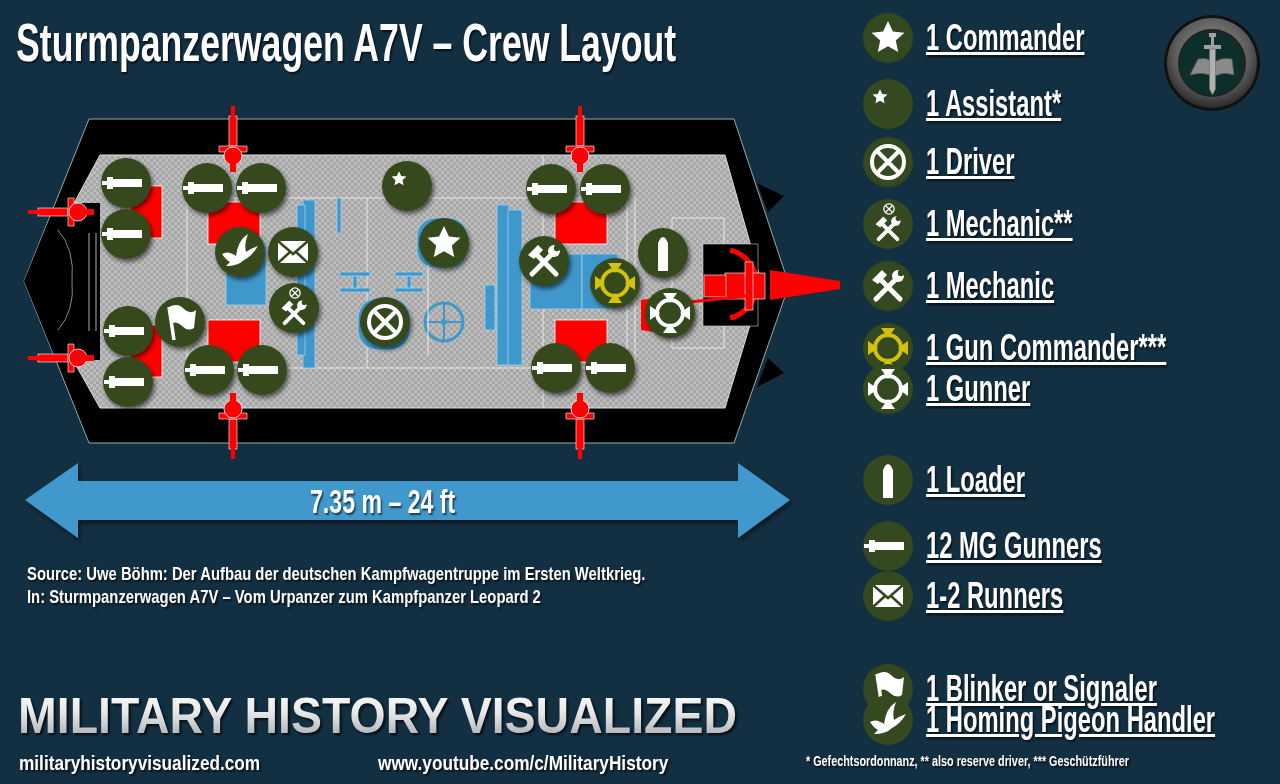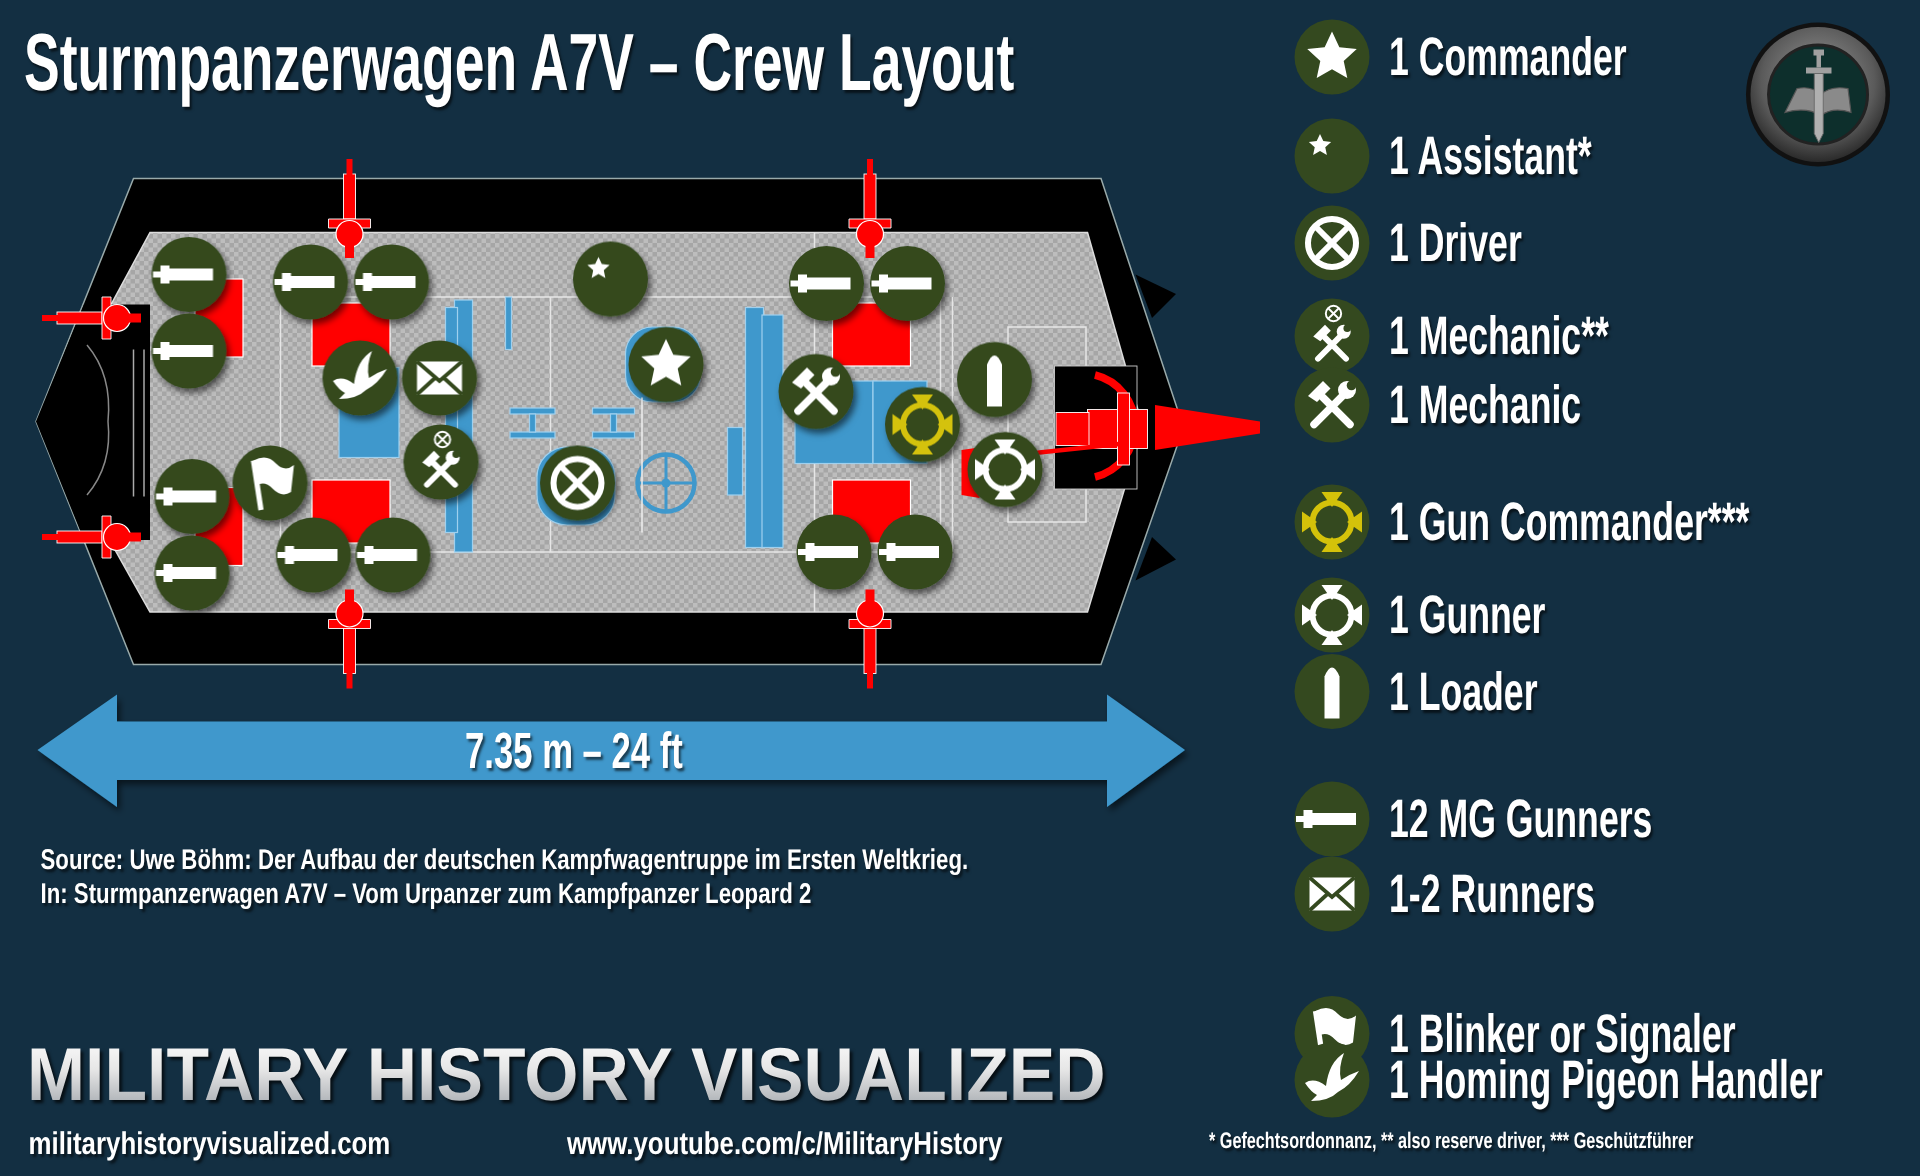--- a/index.html
+++ b/index.html
@@ -57,20 +57,21 @@
   #notes {
     position: absolute; left: 806px; top: 751px;
     font-size: 15px; line-height: 20px;
     transform: scaleX(0.72);
   }
   #legend { position: absolute; left: 862px; top: 10px; }
   .legend-row {
     position: absolute; left: 0; height: 52px;
     display: flex; align-items: center;
     white-space: nowrap;
+    text-decoration: underline;
   }
   .legend-icon { width: 52px; height: 52px; flex: 0 0 52px; }
   .legend-label {
     margin-left: 12px;
     font-size: 36px; line-height: 52px;
     transform: scaleX(0.66);
   }
   #logo { position: absolute; left: 1162px; top: 13px; }
 </style>
 </head>
@@ -364,42 +365,42 @@
       </svg>
     <span class="legend-label cond">1 Driver</span>
   </div>
   <div class="legend-row" style="top:188px">
     <svg class="legend-icon" viewBox="-26 -26 52 52">
         <circle r="25" fill="#34491f"></circle>
         <use href="#g-tools-wheel"></use>
       </svg>
     <span class="legend-label cond">1 Mechanic**</span>
   </div>
-  <div class="legend-row" style="top:234px">
+  <div class="legend-row" style="top:250px">
     <svg class="legend-icon" viewBox="-26 -26 52 52">
         <circle r="25" fill="#34491f"></circle>
         <use href="#g-tools"></use>
       </svg>
     <span class="legend-label cond">1 Mechanic</span>
   </div>
   <div class="legend-row" style="top:312px">
     <svg class="legend-icon" viewBox="-26 -26 52 52">
         <circle r="25" fill="#34491f"></circle>
         <use href="#g-arrows-yellow"></use>
       </svg>
     <span class="legend-label cond">1 Gun Commander***</span>
   </div>
-  <div class="legend-row" style="top:374px">
+  <div class="legend-row" style="top:353px">
     <svg class="legend-icon" viewBox="-26 -26 52 52">
         <circle r="25" fill="#34491f"></circle>
         <use href="#g-arrows-white"></use>
       </svg>
     <span class="legend-label cond">1 Gunner</span>
   </div>
-  <div class="legend-row" style="top:425px">
+  <div class="legend-row" style="top:444px">
     <svg class="legend-icon" viewBox="-26 -26 52 52">
         <circle r="25" fill="#34491f"></circle>
         <use href="#g-shell"></use>
       </svg>
     <span class="legend-label cond">1 Loader</span>
   </div>
   <div class="legend-row" style="top:510px">
     <svg class="legend-icon" viewBox="-26 -26 52 52">
         <circle r="25" fill="#34491f"></circle>
         <use href="#g-mg"></use>

